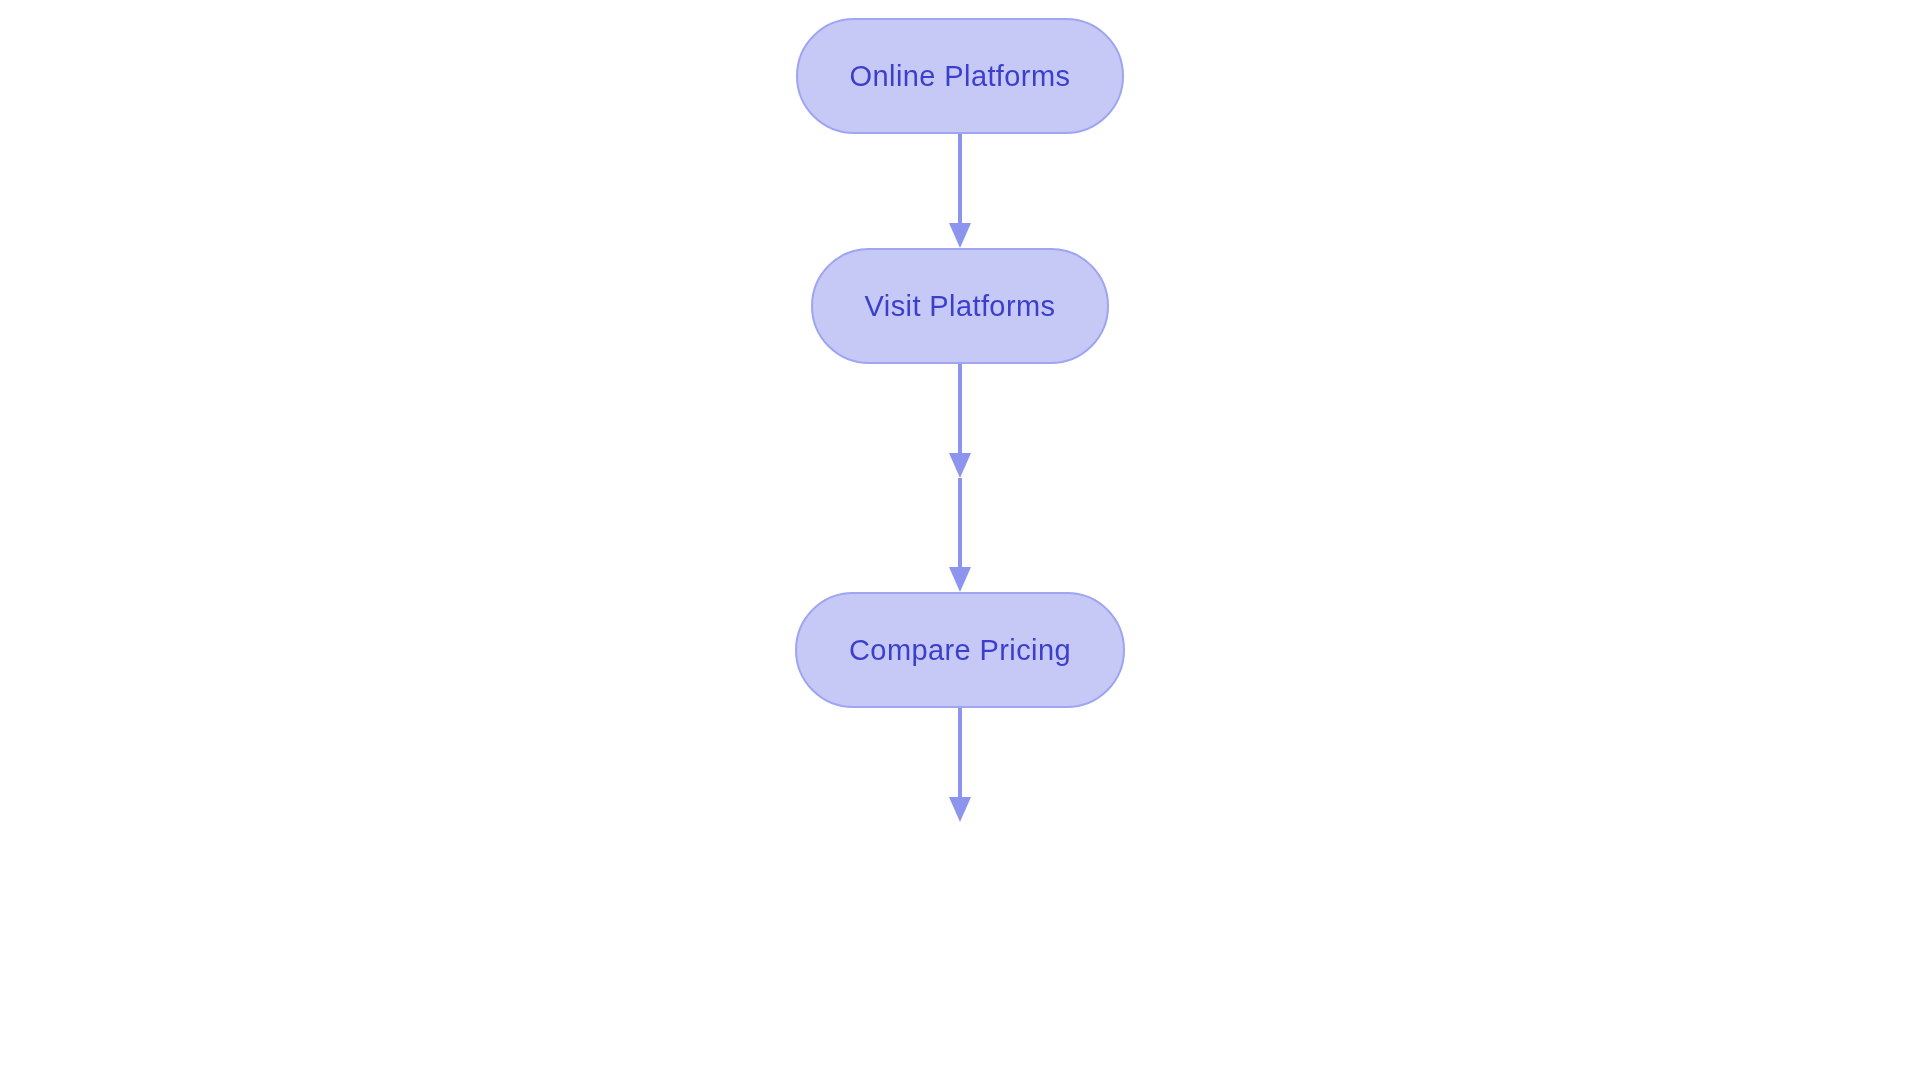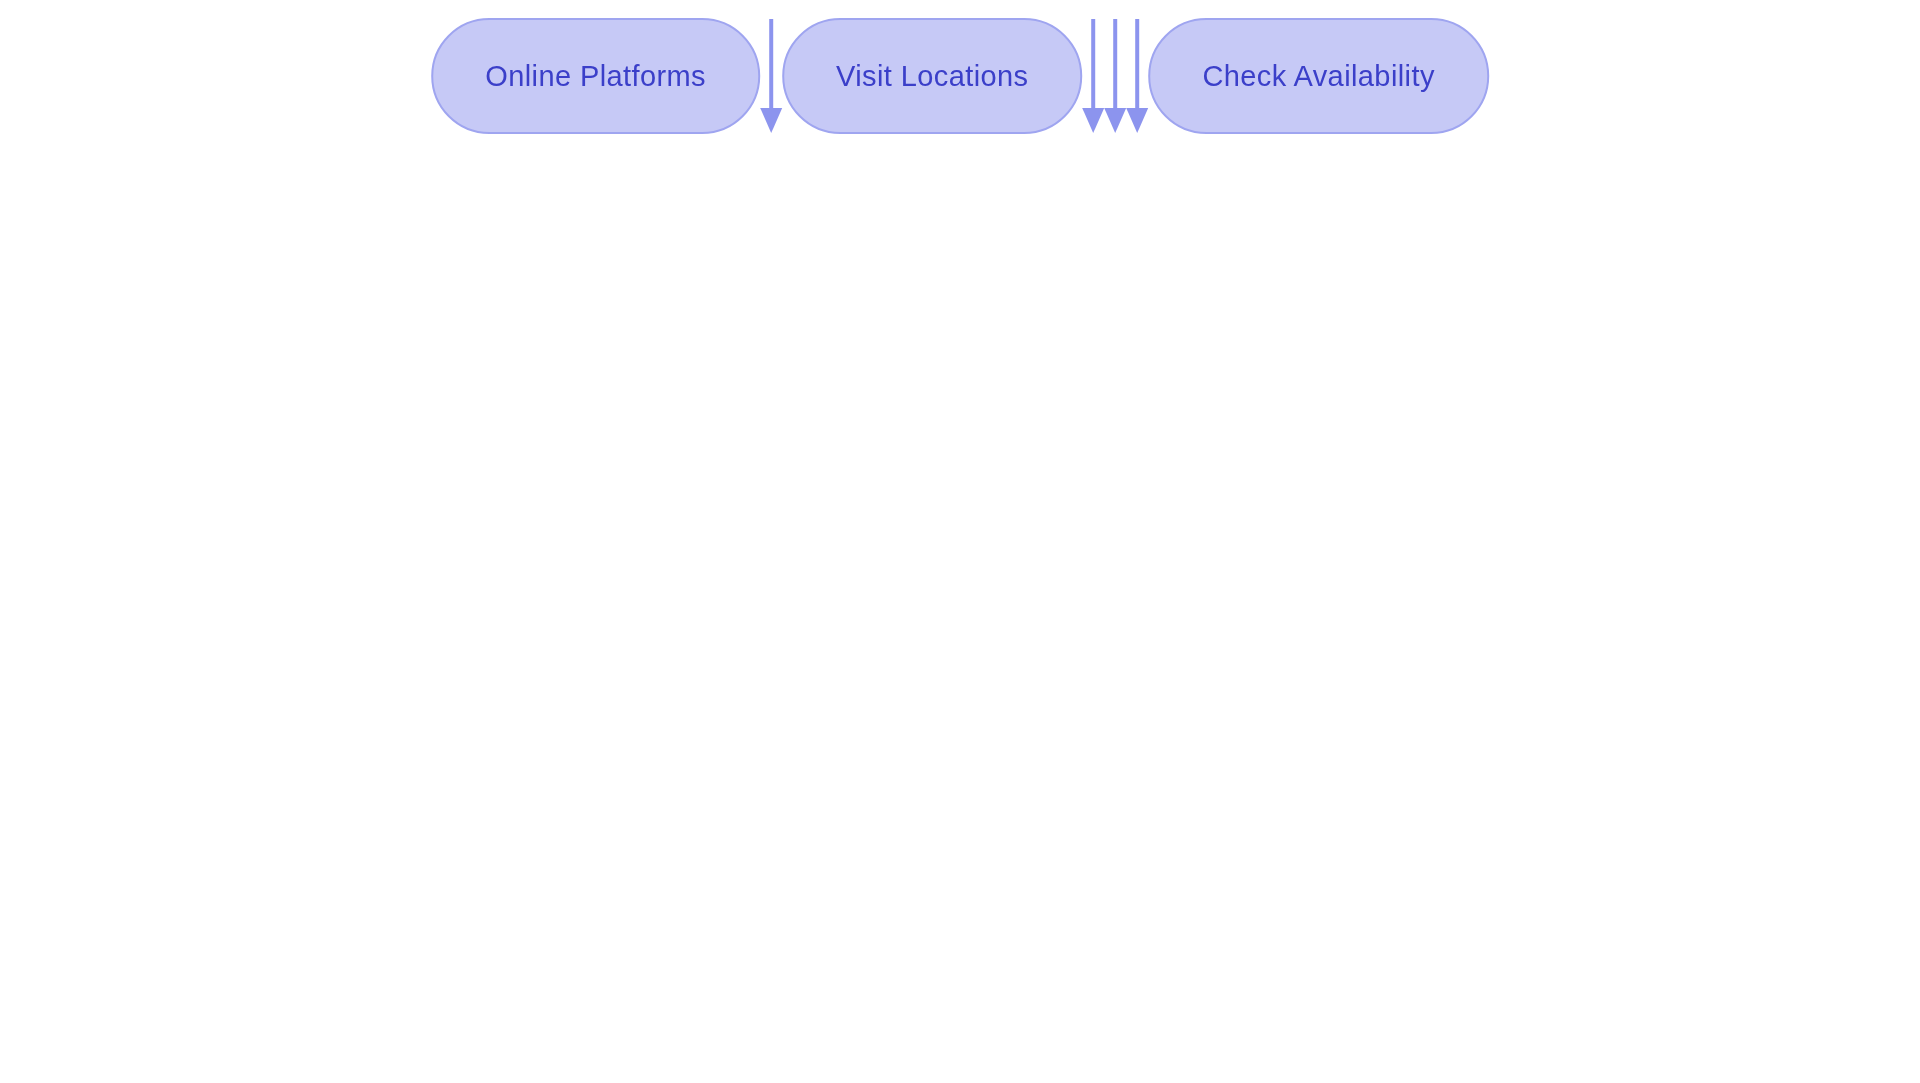--- a/index.html
+++ b/index.html
@@ -13,21 +13,21 @@
     overflow: hidden;
     font-family: "Liberation Sans", sans-serif;
     position: relative;
   }
   .flowchart {
     position: absolute;
     left: 50%;
     top: 18px;
     transform: translateX(-50%);
     display: flex;
-    flex-direction: row;
+    flex-direction: column;
     align-items: center;
   }
   .node {
     box-sizing: border-box;
     height: 116px;
     min-width: 280px;
     padding: 0 52px;
     border-radius: 58px;
     background: var(--node-fill, #c6c9f6);
     border: 2px solid var(--node-border, #9fa5f0);
@@ -67,37 +67,37 @@
   <div class="node">
     <span>Online Platforms</span>
   </div>
 
   <div class="edge">
     <div class="edge-line"></div>
     <div class="edge-head"></div>
   </div>
 
   <div class="node">
-    <span>Visit Locations</span>
+    <span>Visit Platforms</span>
   </div>
 
   <div class="edge">
     <div class="edge-line"></div>
     <div class="edge-head"></div>
   </div>
 
 
   <div class="edge">
     <div class="edge-line"></div>
     <div class="edge-head"></div>
   </div>
 
+  <div class="node">
+    <span>Compare Pricing</span>
+  </div>
 
   <div class="edge">
     <div class="edge-line"></div>
     <div class="edge-head"></div>
   </div>
 
-  <div class="node">
-    <span>Check Availability</span>
-  </div>
 
 </div>
 
 </body></html>

